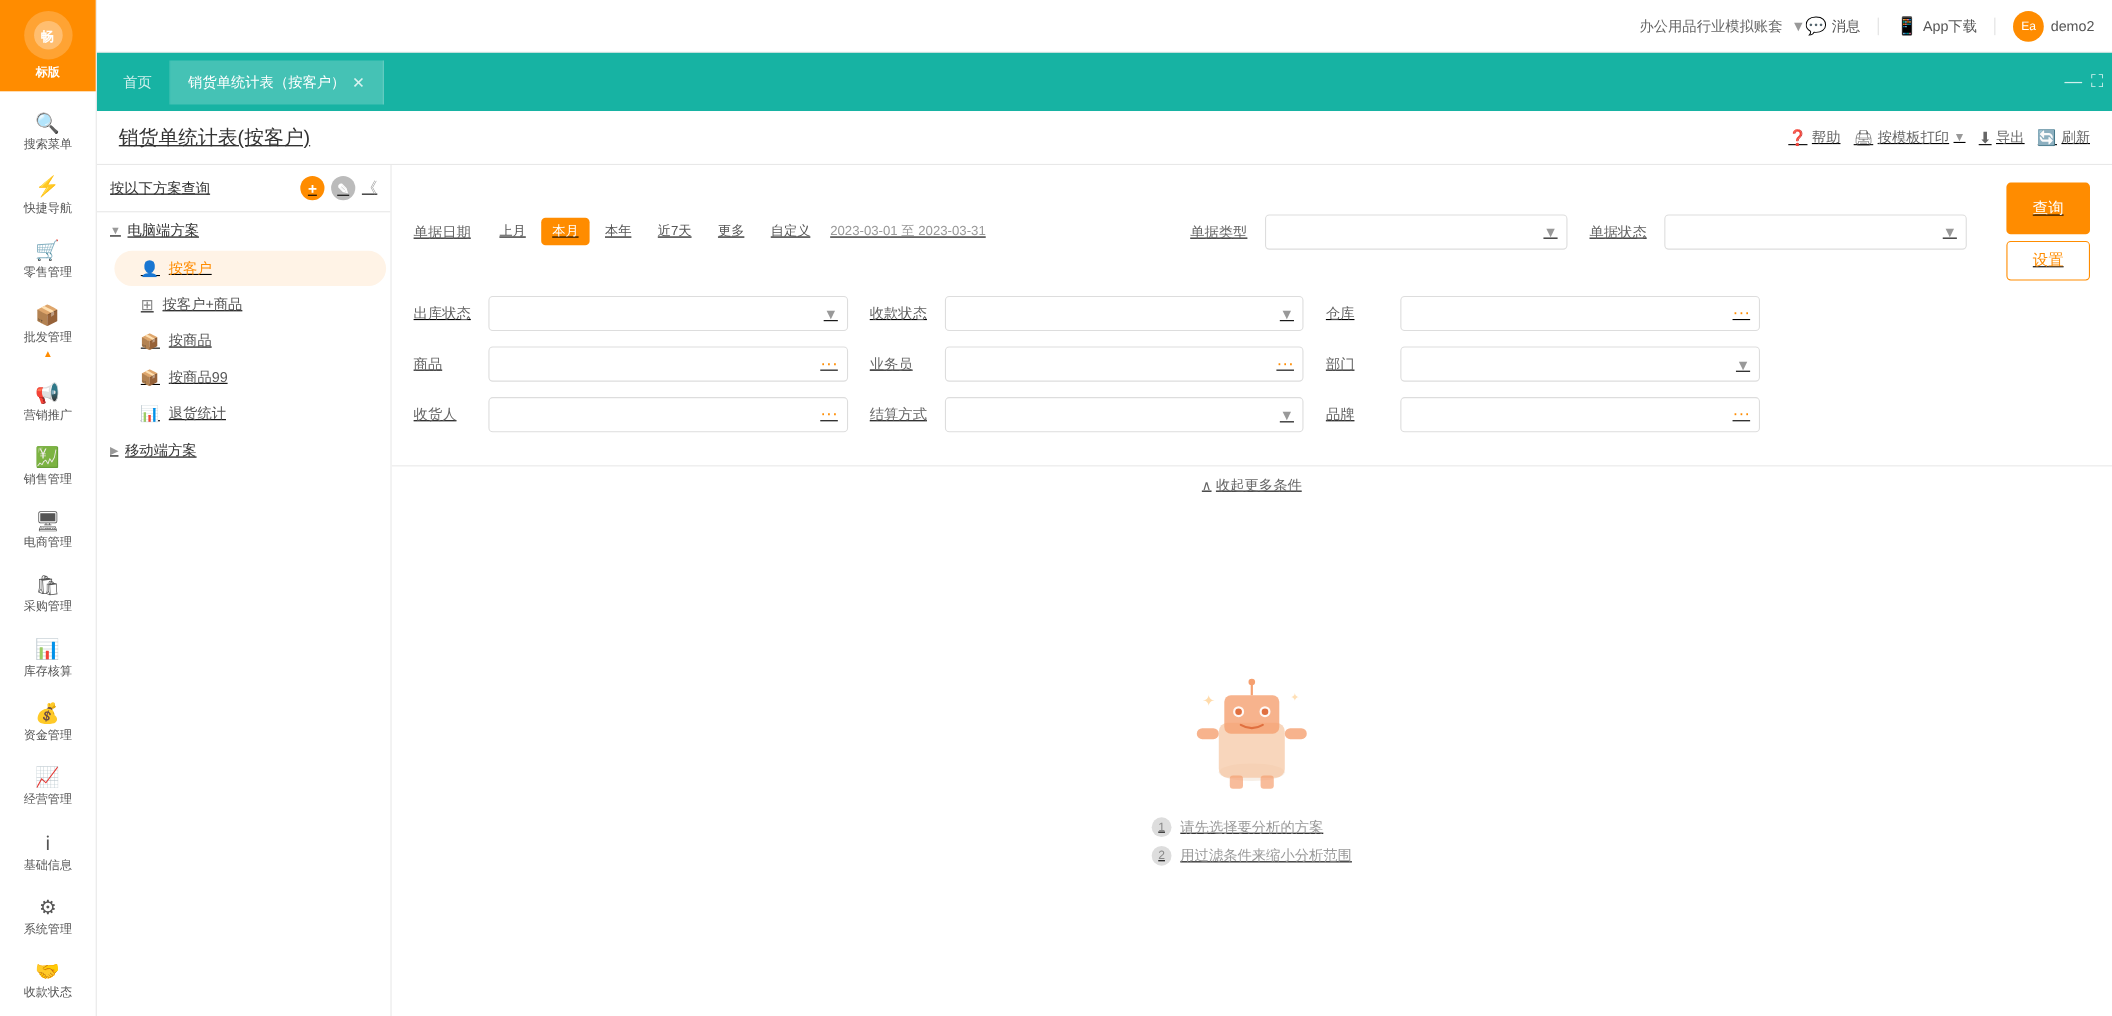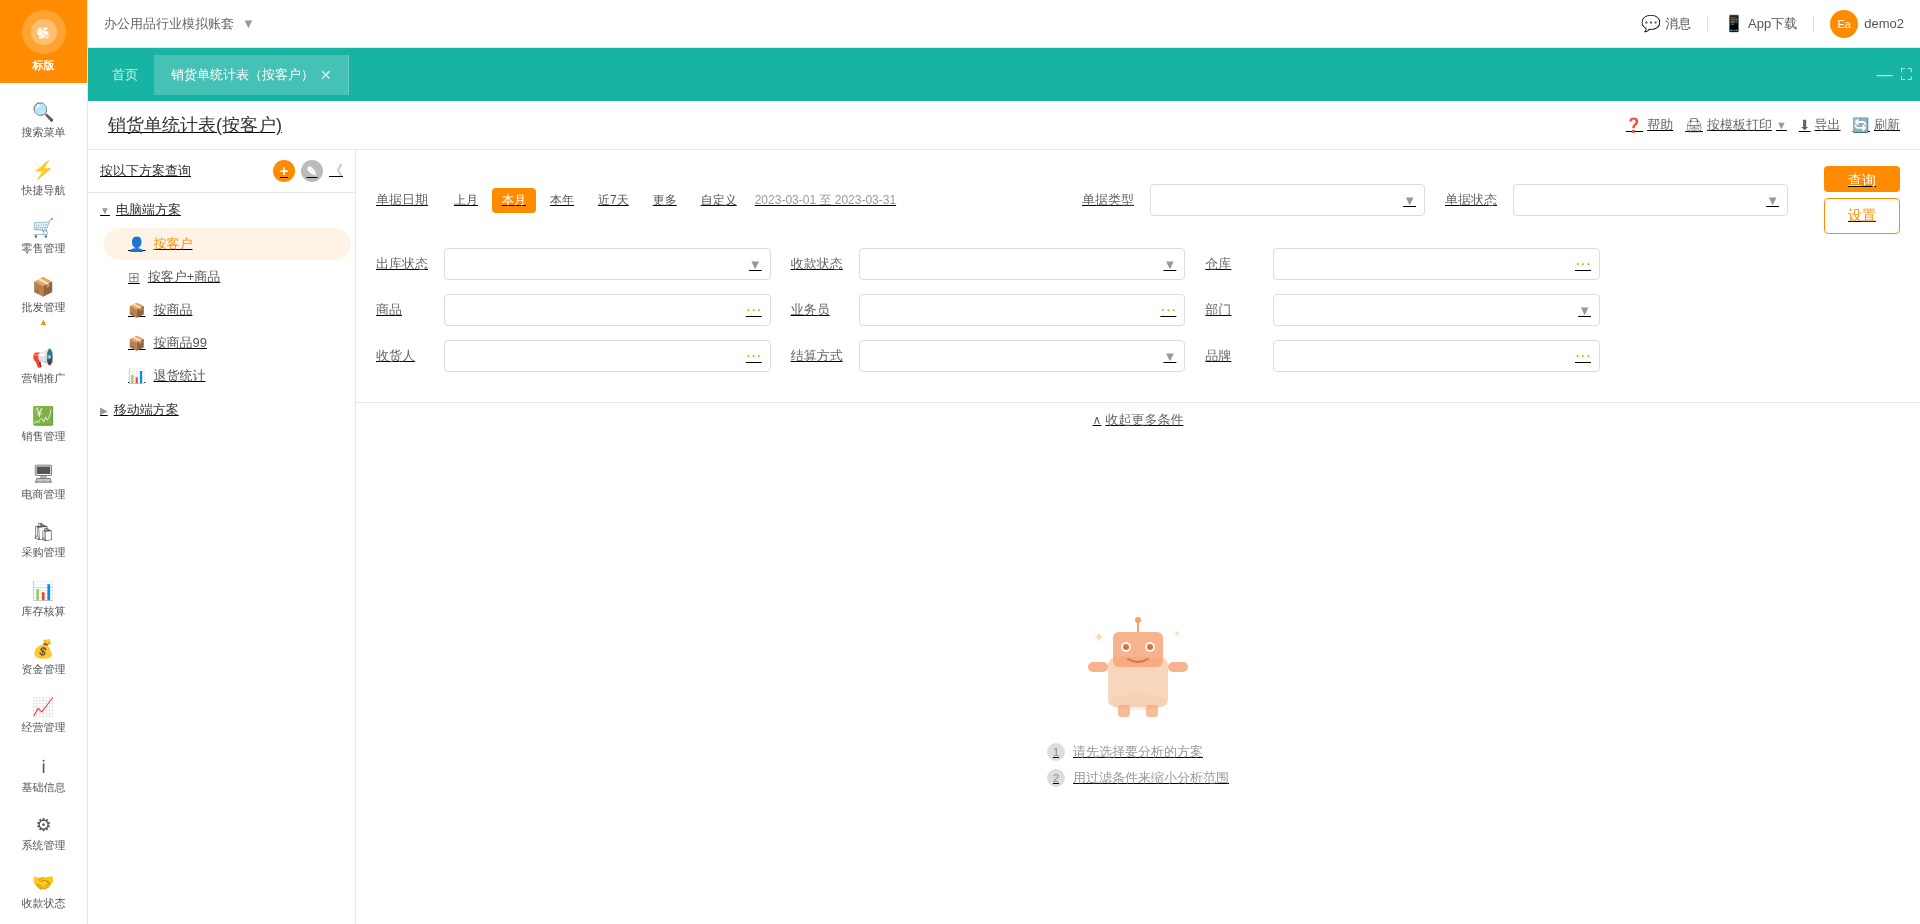--- a/index.html
+++ b/index.html
@@ -13,21 +13,21 @@
     .logo-label { color: #fff; font-size: 11px; font-weight: bold; }
     .nav-items { width: 100%; display: flex; flex-direction: column; align-items: center; padding: 8px 0; flex: 1; overflow-y: auto; }
     .nav-item { width: 100%; display: flex; flex-direction: column; align-items: center; padding: 10px 4px; cursor: pointer; color: #555; font-size: 12px; gap: 3px; transition: background 0.2s; }
     .nav-item .nav-icon { font-size: 18px; }
     .nav-item .nav-text { font-size: 11px; text-align: center; line-height: 1.2; }
 
     
     .main-area { flex: 1; display: flex; flex-direction: column; height: 924px; overflow: hidden; }
 
     
-    .top-header { background: #fff; border-bottom: 1px solid #e8e8e8; padding: 0 16px; height: 48px; display: flex; align-items: center; justify-content: space-between; flex-shrink: 0; }
+    .top-header { background: #fff; border-bottom: 1px solid #e8e8e8; padding: 0 16px; height: 48px; display: flex; align-items: center; justify-content: flex-end; flex-shrink: 0; }
     .header-left { display: flex; align-items: center; gap: 8px; }
     .header-right { display: flex; align-items: center; gap: 16px; }
     .header-btn { display: flex; align-items: center; gap: 4px; color: #555; font-size: 13px; cursor: pointer; }
     .user-avatar { width: 28px; height: 28px; background: #ff8c00; border-radius: 50%; display: flex; align-items: center; justify-content: center; color: #fff; font-size: 11px; overflow: hidden; }
 
     
     .tab-bar { background: #17b3a3; display: flex; align-items: center; padding: 0 8px; height: 53px; flex-shrink: 0; }
     .tab-item { display: flex; align-items: center; gap: 6px; padding: 0 16px; height: 40px; cursor: pointer; color: rgba(255,255,255,0.8); font-size: 13px; border-right: 1px solid rgba(255,255,255,0.2); }
     .tab-item.active { background: rgba(255,255,255,0.2); color: #fff; font-weight: 500; align-items: center; }
     .tab-item.home { font-weight: 500; }
@@ -70,21 +70,21 @@
     .filter-row { display: flex; align-items: center; margin-bottom: 14px; gap: 20px; }
     .filter-field { display: flex; align-items: center; gap: 8px; flex: 1; }
     .filter-label { color: #666; font-size: 13px; white-space: nowrap; min-width: 60px; }
     .filter-input { flex: 1; height: 32px; border: 1px solid #ddd; border-radius: 4px; padding: 0 8px; font-size: 13px; color: #333; display: flex; align-items: center; position: relative; cursor: pointer; }
     .filter-input .dropdown-arrow { margin-left: auto; color: #999; }
     .filter-input .more-btn { color: #ff8c00; font-size: 16px; margin-left: auto; }
     .date-tab { padding: 4px 10px; font-size: 12px; cursor: pointer; color: #555; border-radius: 4px; }
     .date-tab.active { background: #ff8c00; color: #fff; border-radius: 4px; }
     .date-range { font-size: 12px; color: #999; margin-left: 4px; }
 
-    .query-btn { background: #ff8c00; color: #fff; border: none; border-radius: 4px; padding: 6px 24px; font-size: 14px; cursor: pointer; height: 26px; }
+    .query-btn { background: #ff8c00; color: #fff; border: none; border-radius: 4px; padding: 6px 24px; font-size: 14px; cursor: pointer; height: 47px; }
     .settings-btn { background: #fff; color: #ff8c00; border: 1px solid #ff8c00; border-radius: 4px; padding: 6px 16px; font-size: 14px; cursor: pointer; height: 36px; }
 
     .btn-group-right { display: flex; flex-direction: column; gap: 6px; padding-left: 16px; flex-shrink: 0; }
 
     
     .collapse-bar { background: #fff; border-top: 1px solid #e8e8e8; padding: 8px 0; text-align: center; cursor: pointer; color: #666; font-size: 13px; display: flex; align-items: center; justify-content: center; gap: 4px; }
 
     
     .empty-state { flex: 1; display: flex; flex-direction: column; align-items: center; justify-content: center; padding: 40px; background: #fff; }
     .empty-icon { width: 120px; height: 120px; margin-bottom: 16px; }

